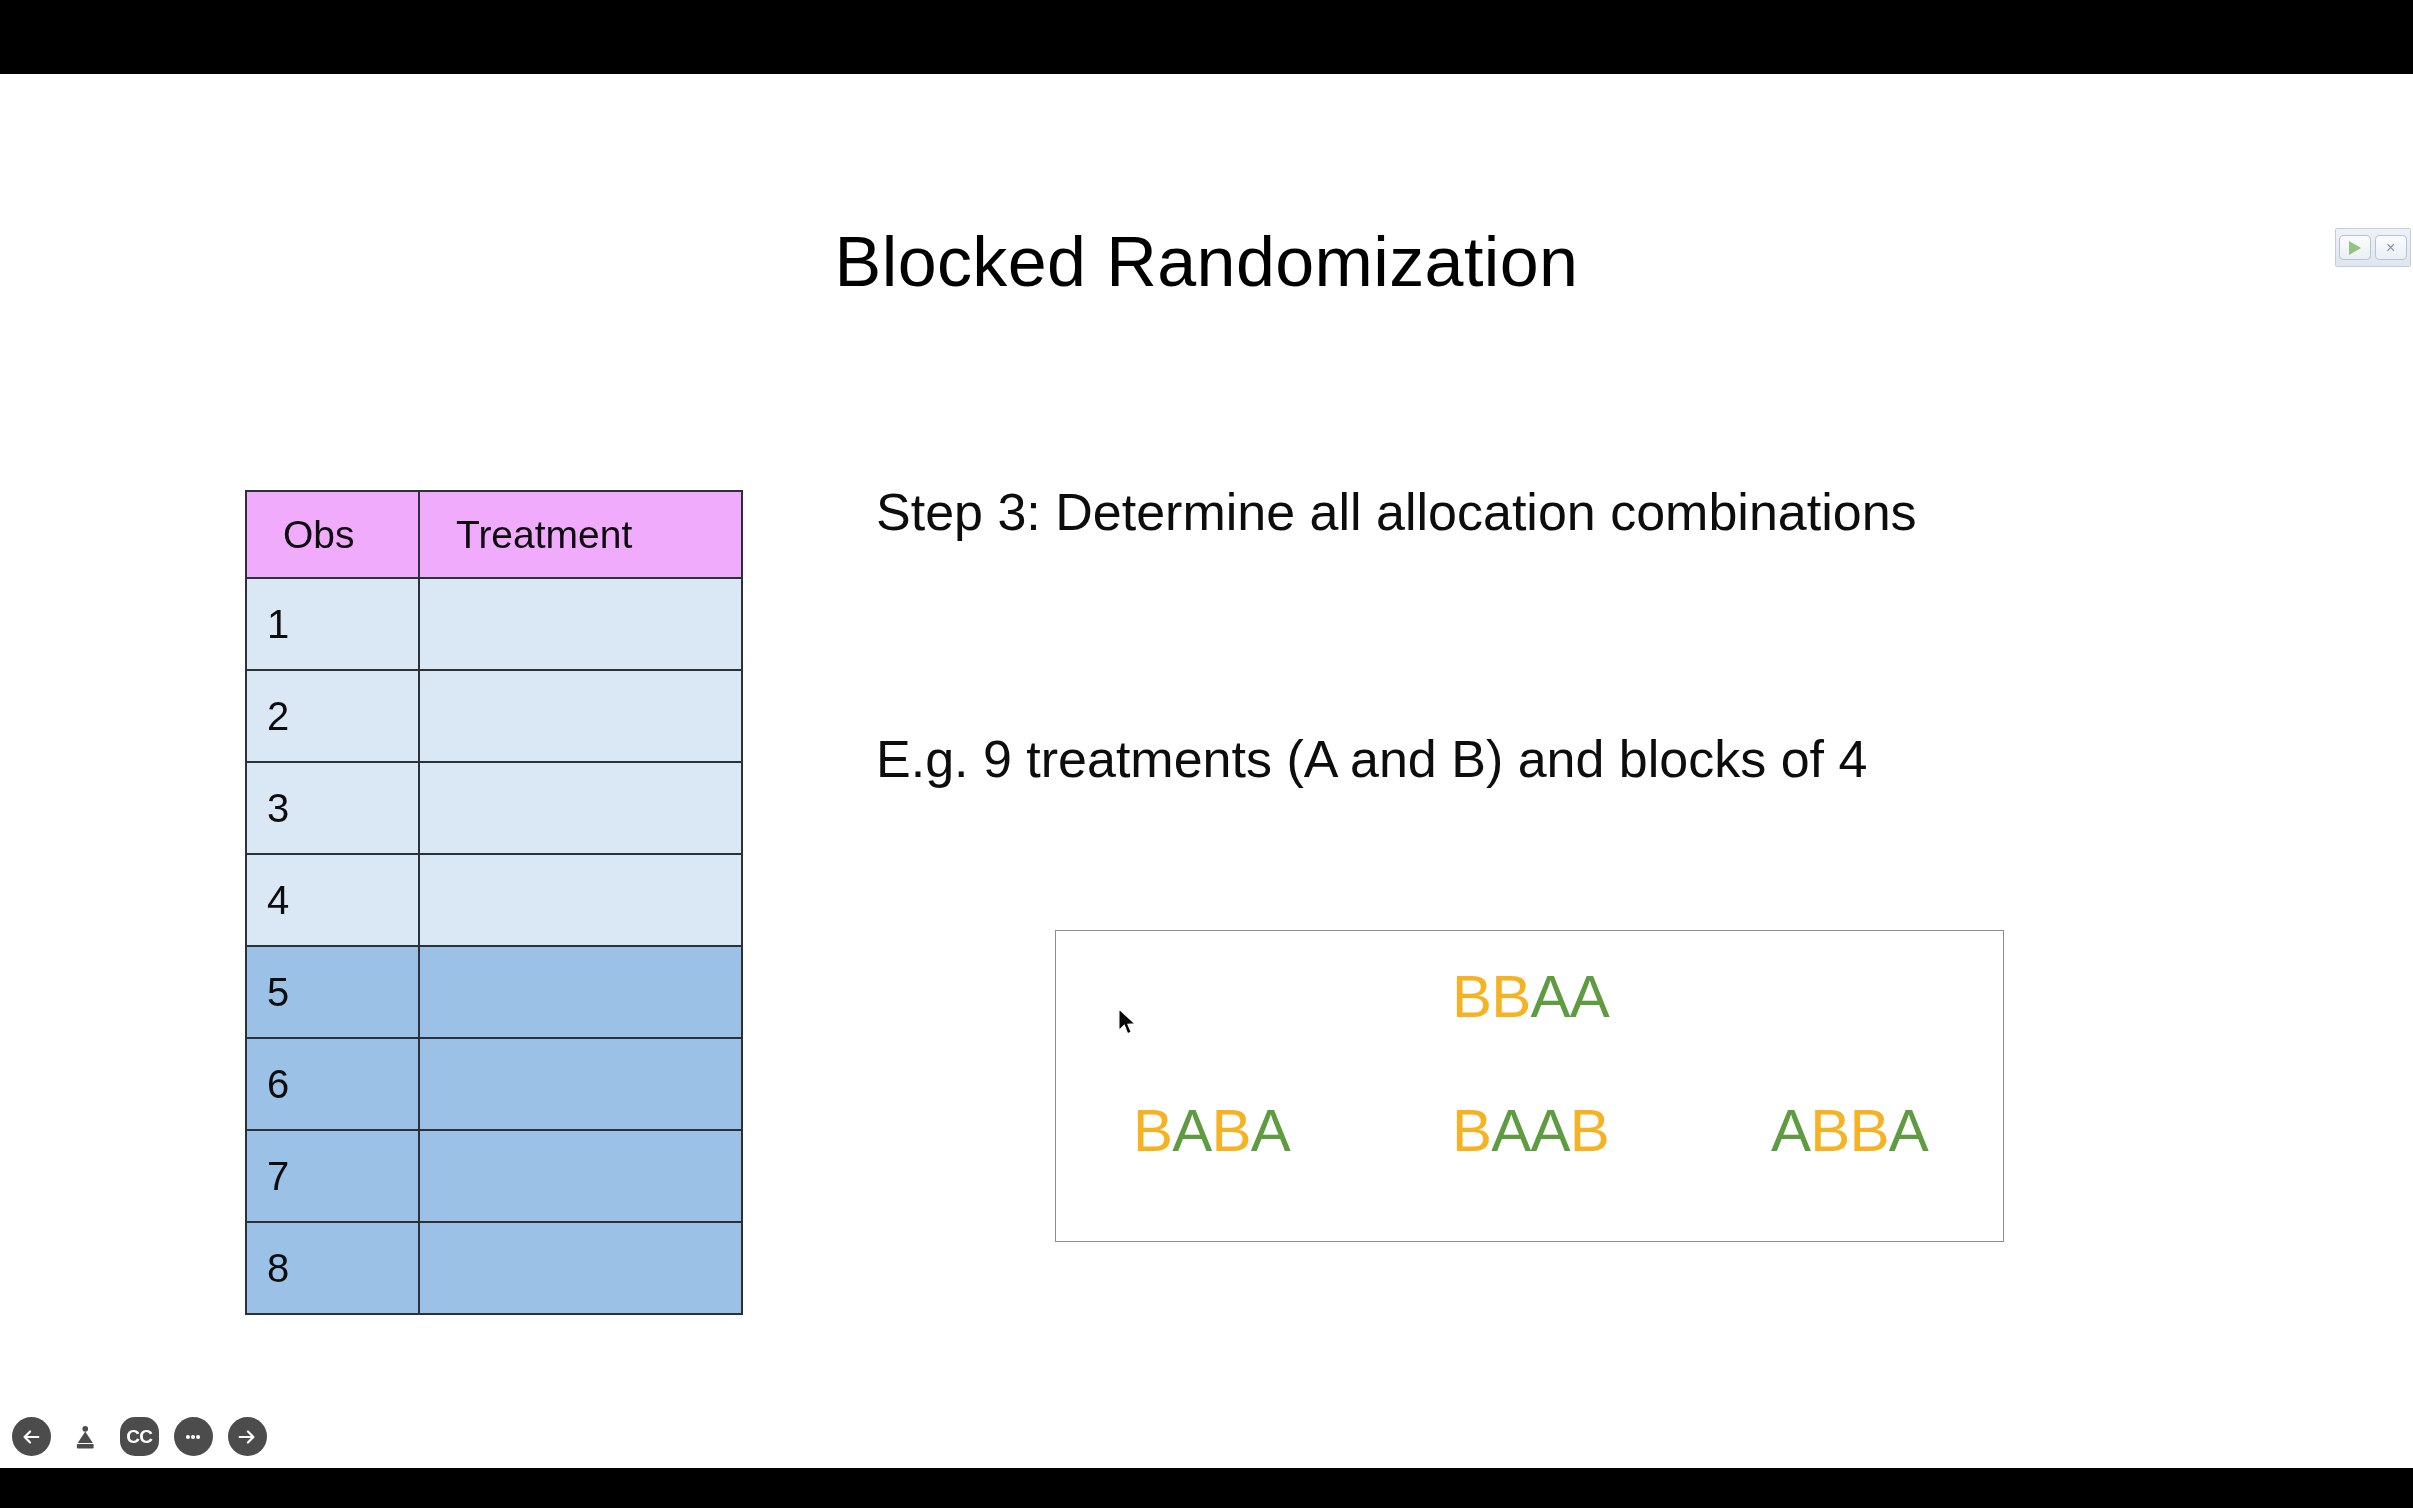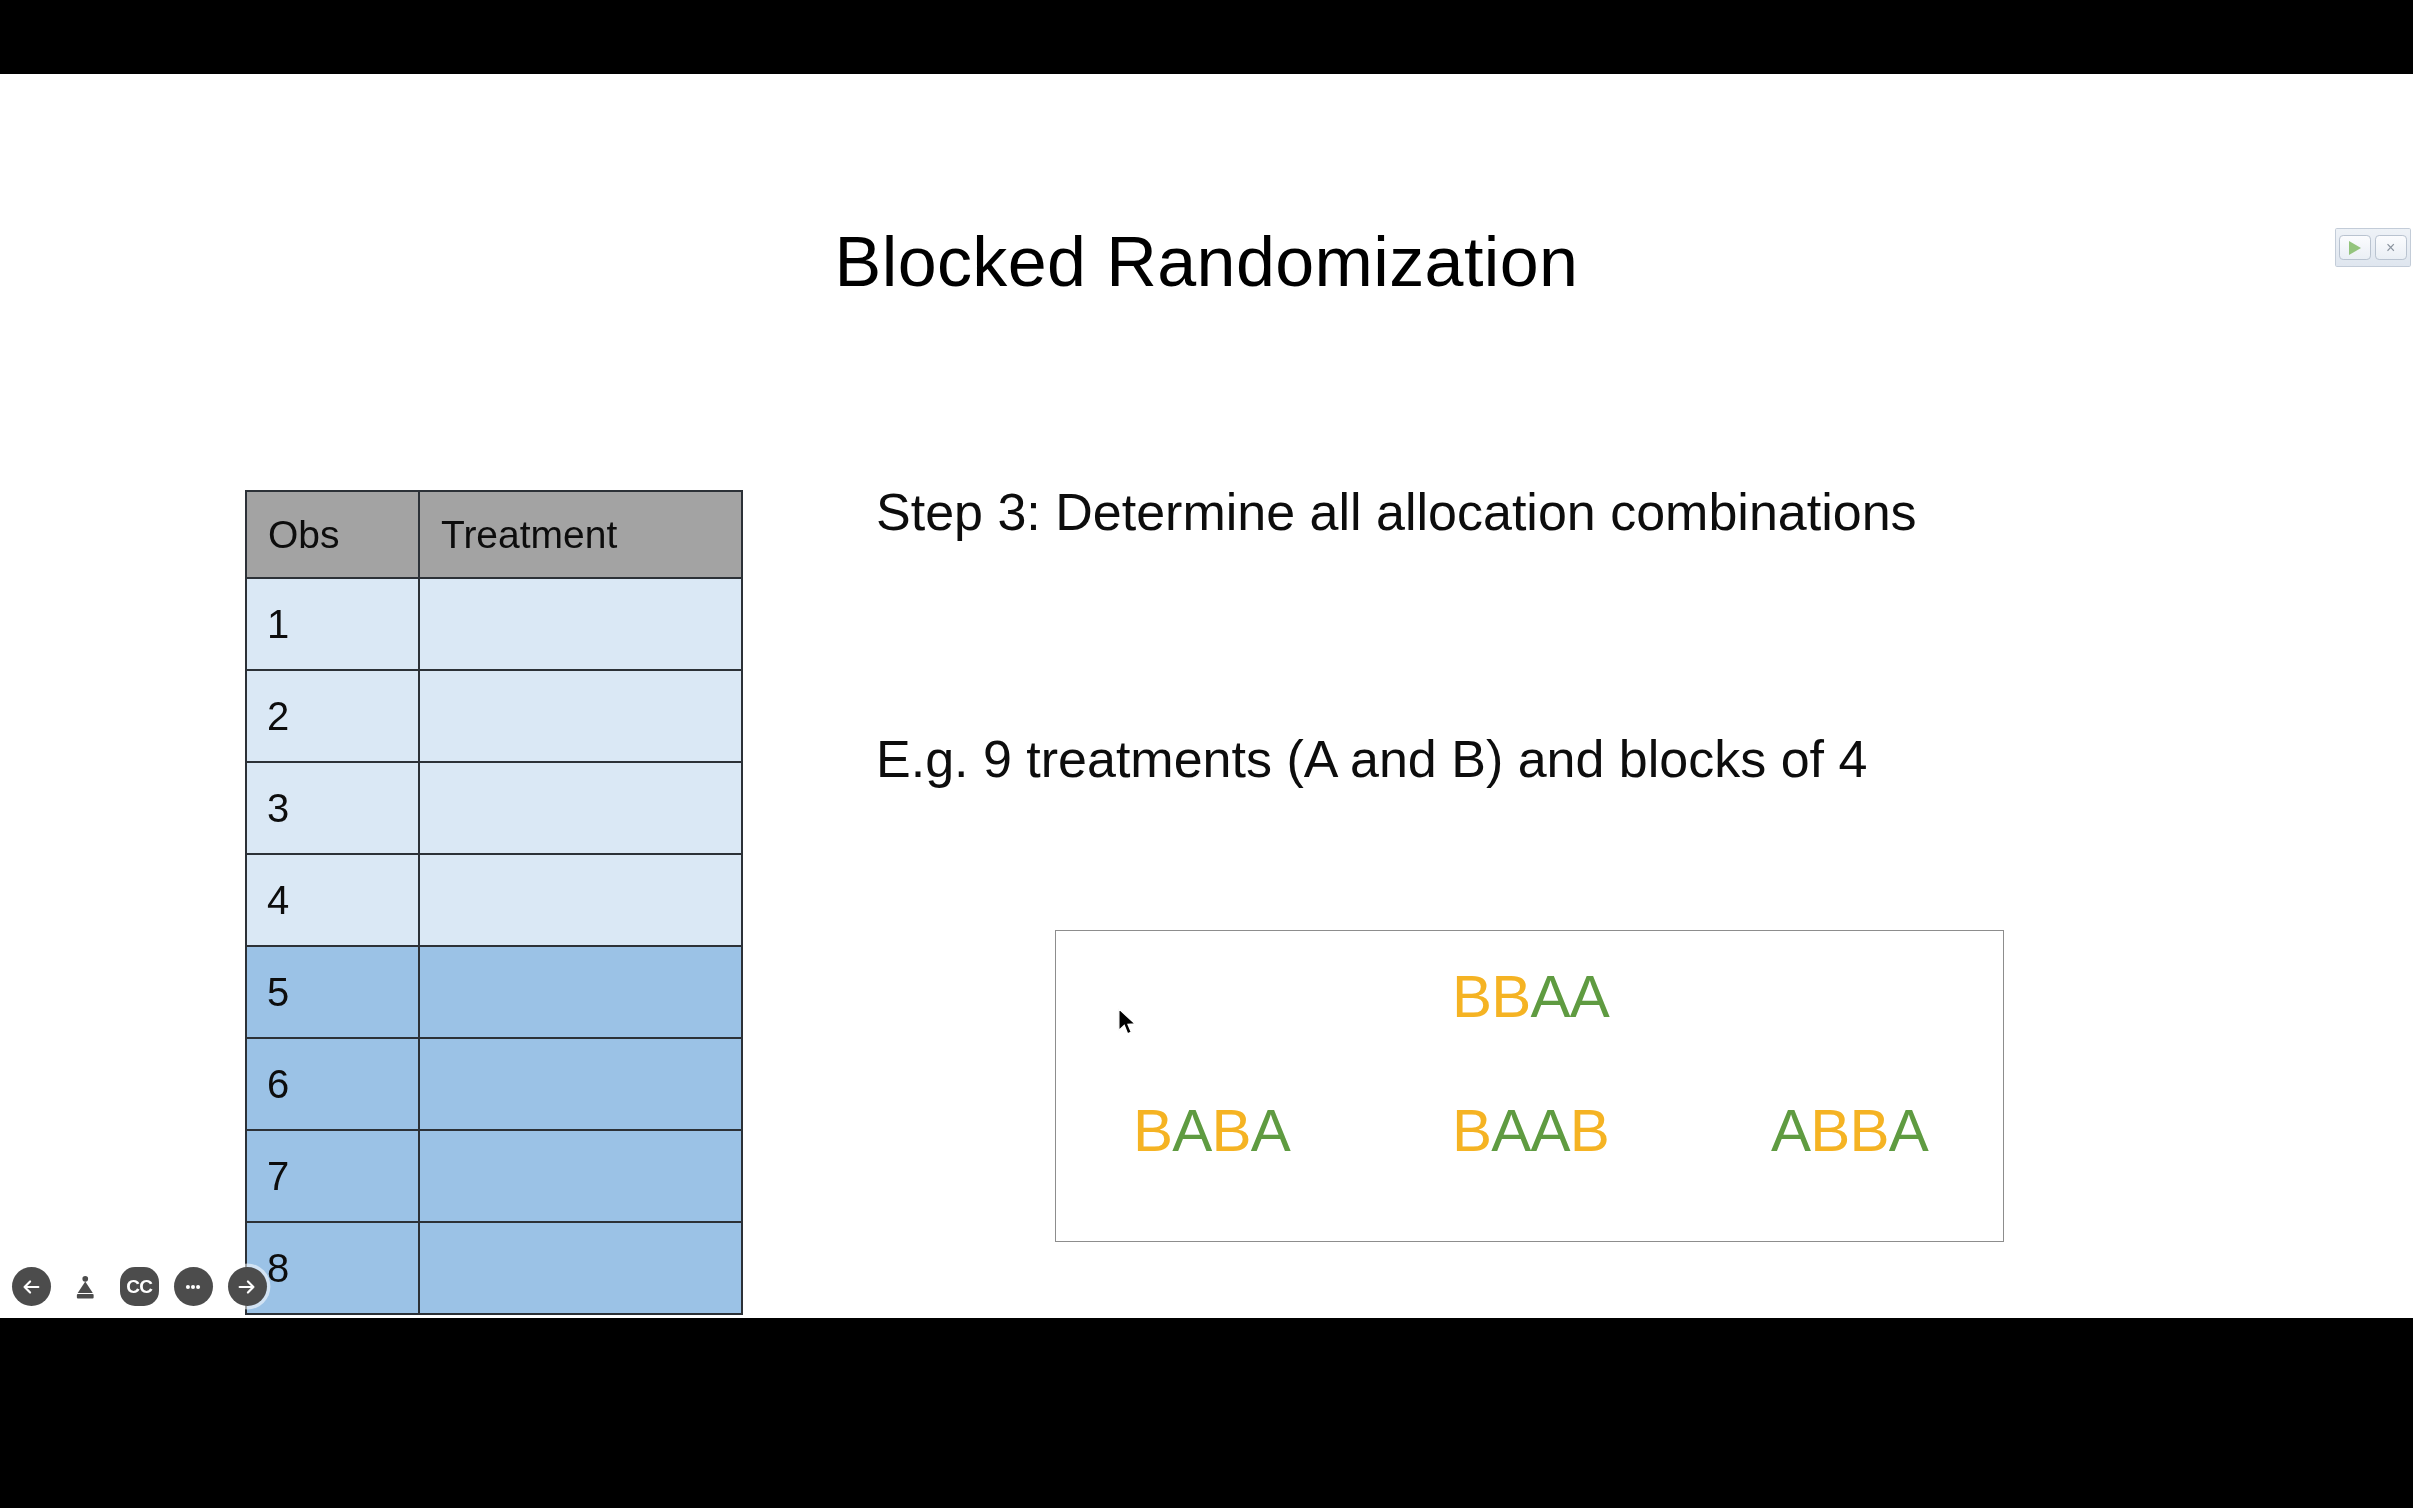--- a/index.html
+++ b/index.html
@@ -20,21 +20,21 @@
     left: 0; top: 0;
     width: 2413px;
     height: 1508px;
     background: #000000;
   }
   #slide-stage {
     position: absolute;
     left: 0;
     top: 74px;
     width: 2413px;
-    height: 1244px;
+    height: 1394px;
     background: #ffffff;
     overflow: hidden;
   }
 
   
   #slide-title {
     position: absolute;
     left: 0;
     top: 101px;
     width: 2413px;
@@ -98,23 +98,23 @@
     height: 90px;
     vertical-align: middle;
     font-weight: 400;
     color: #0d0d0d;
     text-align: left;
   }
   #obs-table th { height: 85px; }
   #obs-table col.c-obs { width: 173px; }
   #obs-table col.c-trt { width: 323px; }
   #obs-table th {
-    background: #a3a3a3;
+    background: #f0abfc;
     font-size: 39px;
-    padding-left: 21px;
+    padding-left: 36px;
   }
   #obs-table td.obs-cell {
     font-size: 40px;
     padding-left: 20px;
   }
   tr.block-a td { background: #dae8f5; }
   tr.block-b td { background: #9bc2e6; }
 
   
   #step-line {

